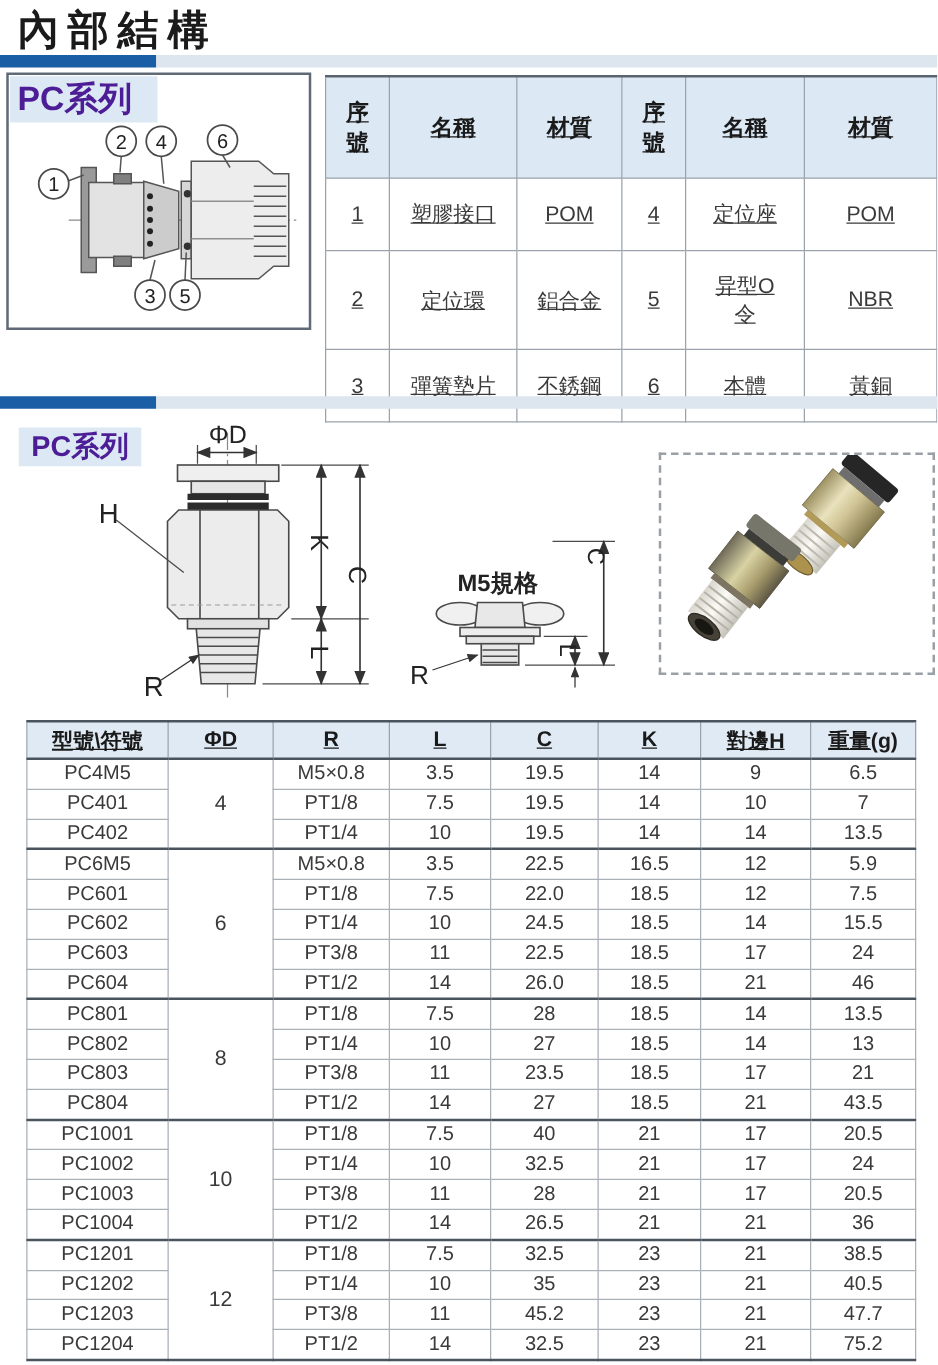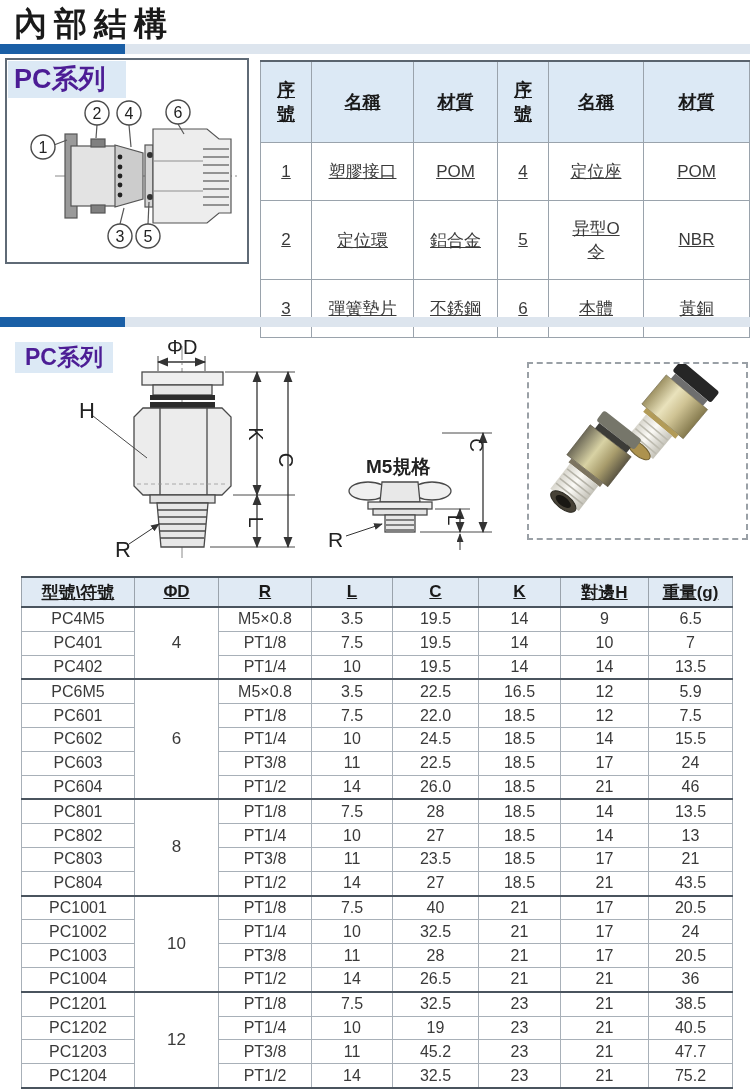--- a/index.html
+++ b/index.html
@@ -498,21 +498,21 @@
           <td>7.5</td>
           <td>32.5</td>
           <td>23</td>
           <td>21</td>
           <td>38.5</td>
         </tr>
         <tr class="">
           <td>PC1202</td>
           <td>PT1/4</td>
           <td>10</td>
-          <td>19</td>
+          <td>35</td>
           <td>23</td>
           <td>21</td>
           <td>40.5</td>
         </tr>
         <tr class="">
           <td>PC1203</td>
           <td>PT3/8</td>
           <td>11</td>
           <td>45.2</td>
           <td>23</td>

